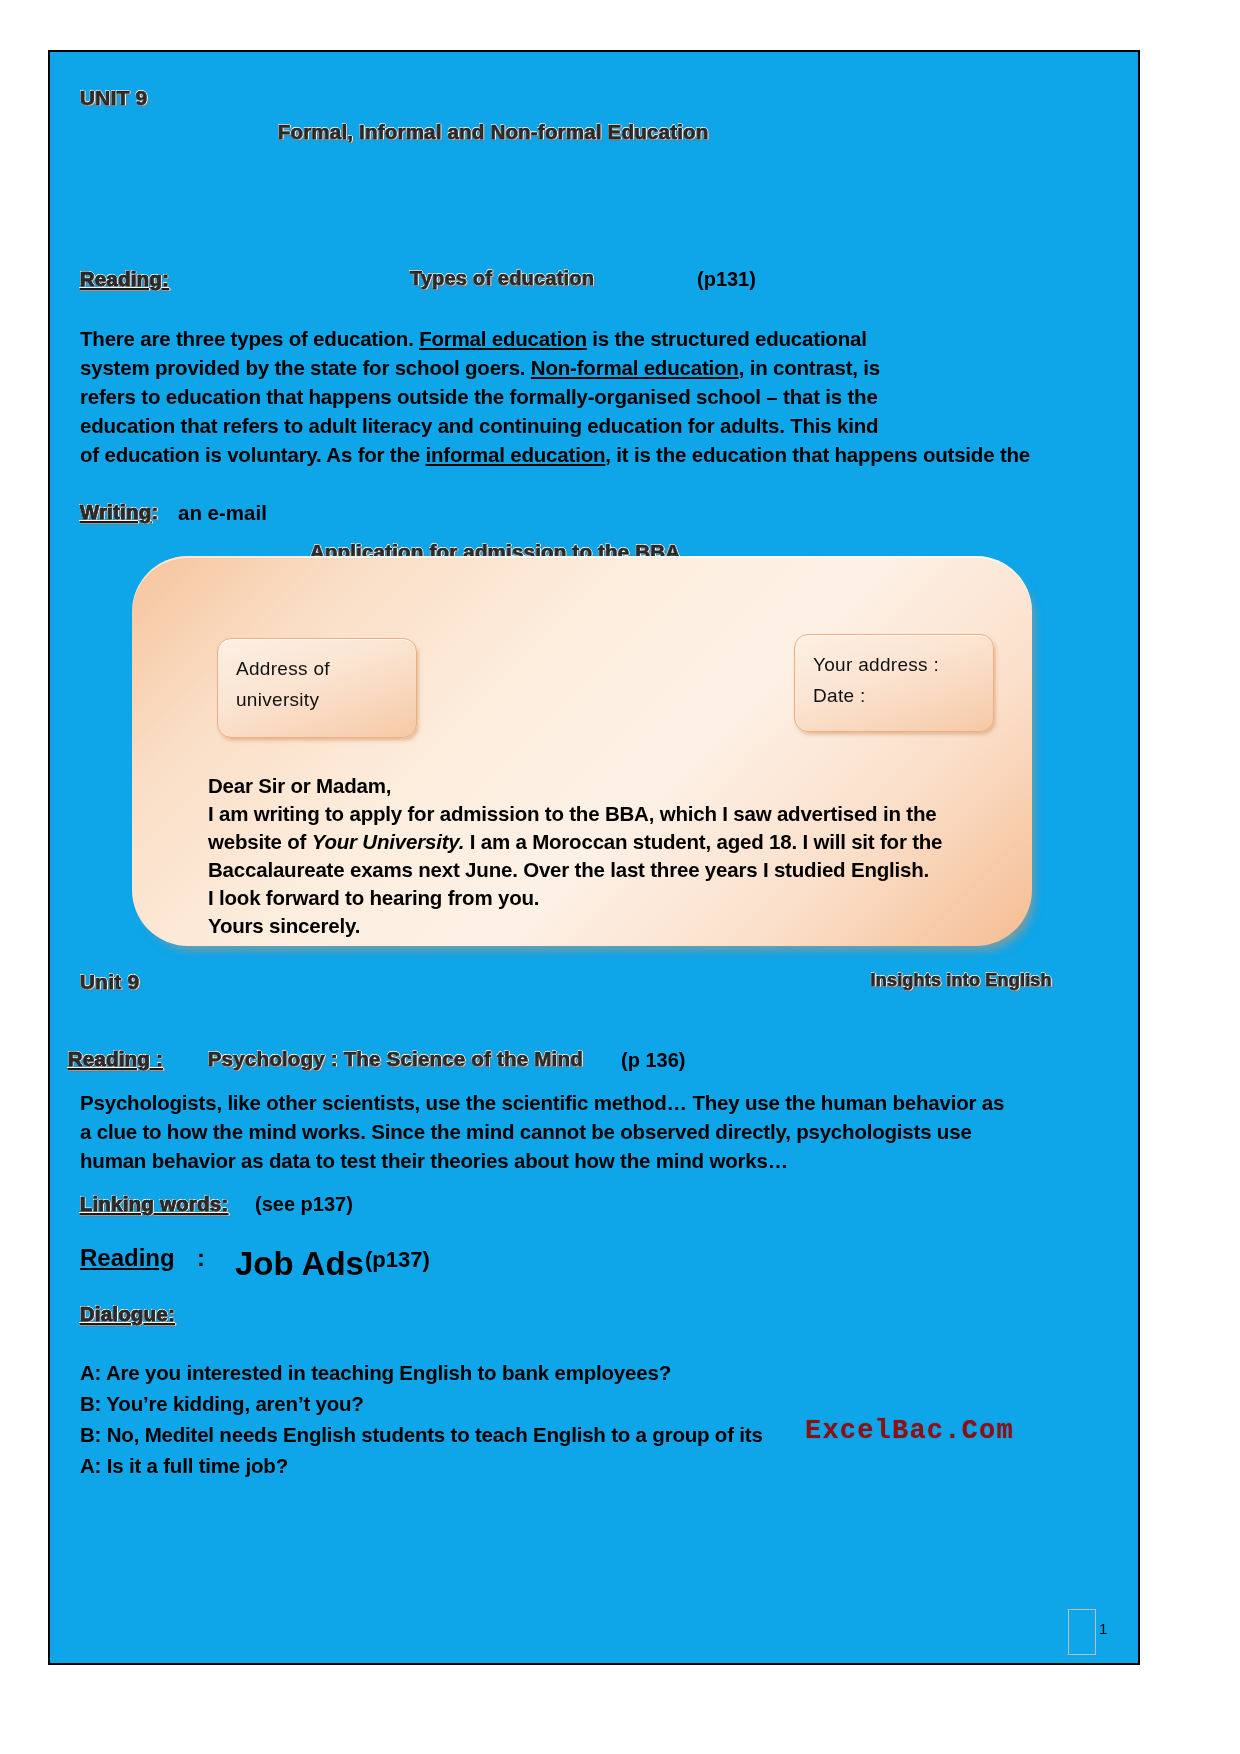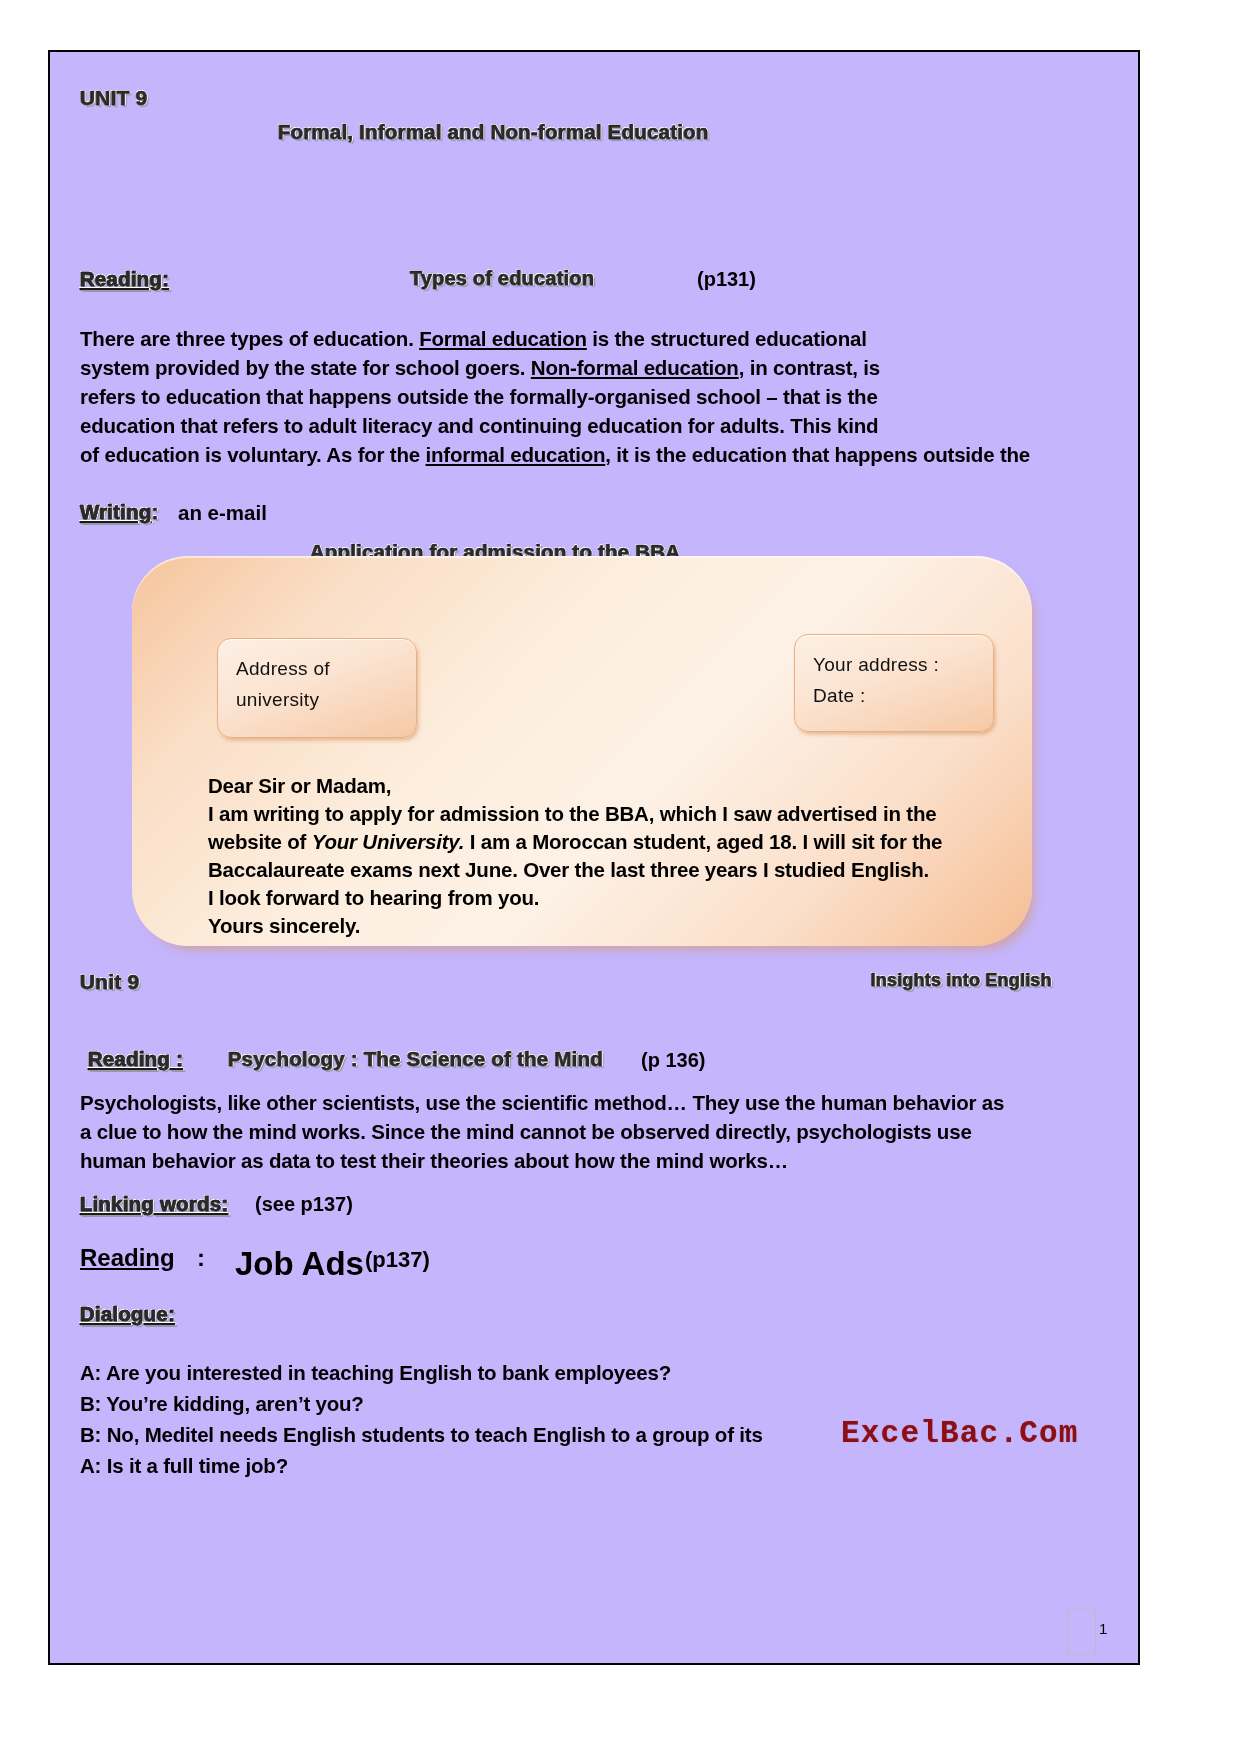--- a/index.html
+++ b/index.html
@@ -23,21 +23,21 @@
     background: #ffffff;
   }
   #page-border {
     position: absolute;
     left: 48px;
     top: 50px;
     width: 1092px;
     height: 1615px;
     border: 2px solid #000000;
     box-sizing: border-box;
-    background: #c4b5fd;
+    background: #0ea5e9;
   }
 
   
   .body-text {
     font-family: "Liberation Sans", sans-serif;
     font-weight: bold;
     font-size: 20.5px;
     line-height: 29px;
     color: #000000;
     letter-spacing: -0.2px;
@@ -144,21 +144,21 @@
     top: 216px;
     width: 790px;
   }
   #letter-body .body-text { line-height: 28px; font-size: 20.5px; }
 
   
   #unit2-row { position: absolute; left: 30px; top: 918px; width: 980px; height: 30px; }
   #unit2-left  { position: absolute; left: 0; top: 0; font-size: 21px; }
   #unit2-right { position: absolute; right: 8px; top: 0; font-size: 18px; }
 
-  #reading2-row { position: absolute; left: 38px; top: 995px; width: 980px; height: 30px; }
+  #reading2-row { position: absolute; left: 18px; top: 995px; width: 980px; height: 30px; }
   #reading2-label { position: absolute; left: 0; top: 0; font-size: 20.5px; }
   #reading2-title { position: absolute; left: 140px; top: 0; font-size: 20.5px; }
   #reading2-page  { position: absolute; left: 553px; top: 2px; font-size: 20px; font-weight: bold; }
 
   #psych-para { position: absolute; left: 30px; top: 1036px; width: 990px; }
 
   #linking-row { position: absolute; left: 30px; top: 1140px; width: 700px; height: 30px; }
   #linking-label { position: absolute; left: 0; top: 0; font-size: 20.5px; }
   #linking-value { position: absolute; left: 175px; top: 1px; font-size: 20px; font-weight: bold; }
 
@@ -168,25 +168,25 @@
   #reading3-title { position: absolute; left: 155px; top: 1px; font-size: 33px; font-weight: bold; }
   #reading3-page  { position: absolute; left: 285px; top: 3px; font-size: 22px; font-weight: bold; }
 
   #dialogue-label { position: absolute; left: 30px; top: 1250px; font-size: 20.5px; }
 
   #dialogue-lines { position: absolute; left: 30px; top: 1305px; width: 800px; }
   #dialogue-lines .body-text { line-height: 31px; }
 
   #watermark {
     position: absolute;
-    left: 791px;
+    left: 755px;
     top: 1364px;
     font-family: "Liberation Mono", "DejaVu Sans Mono", monospace;
     font-weight: bold;
-    font-size: 31px;
+    font-size: 27px;
     color: #8c0f14;
     letter-spacing: 1.2px;
     white-space: nowrap;
     text-shadow: 0 0 1px rgba(140,15,20,0.5);
   }
 
   #page-num-box {
     position: absolute;
     left: 1018px;
     top: 1557px;

